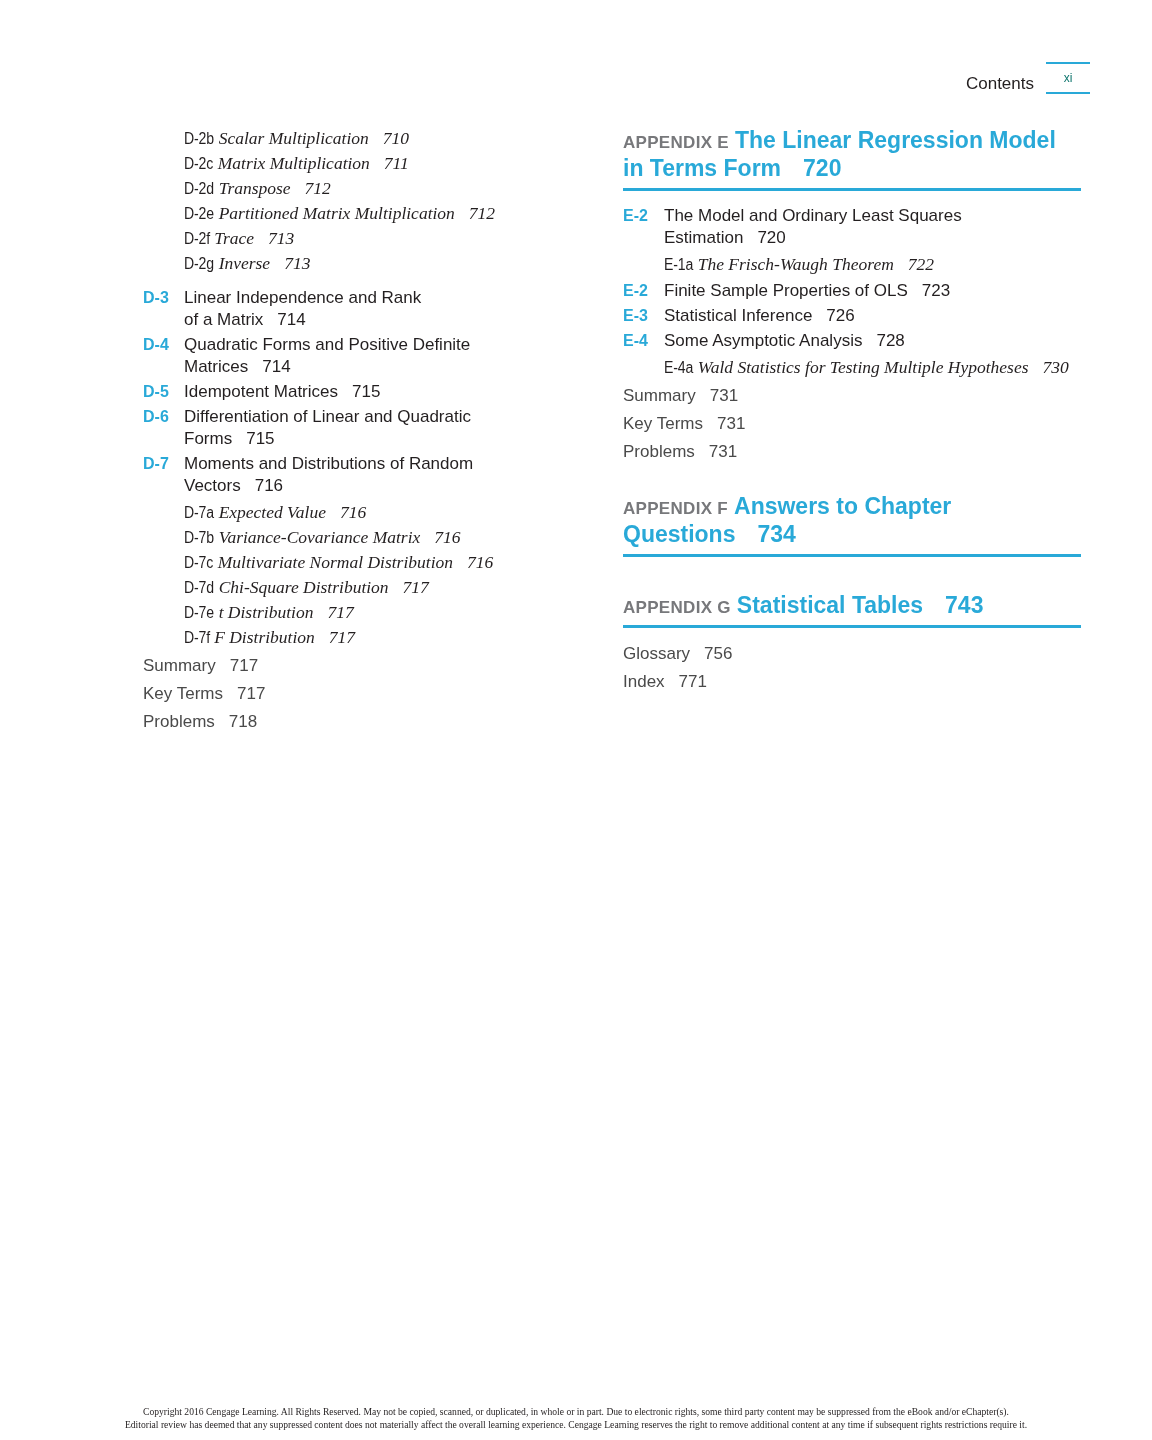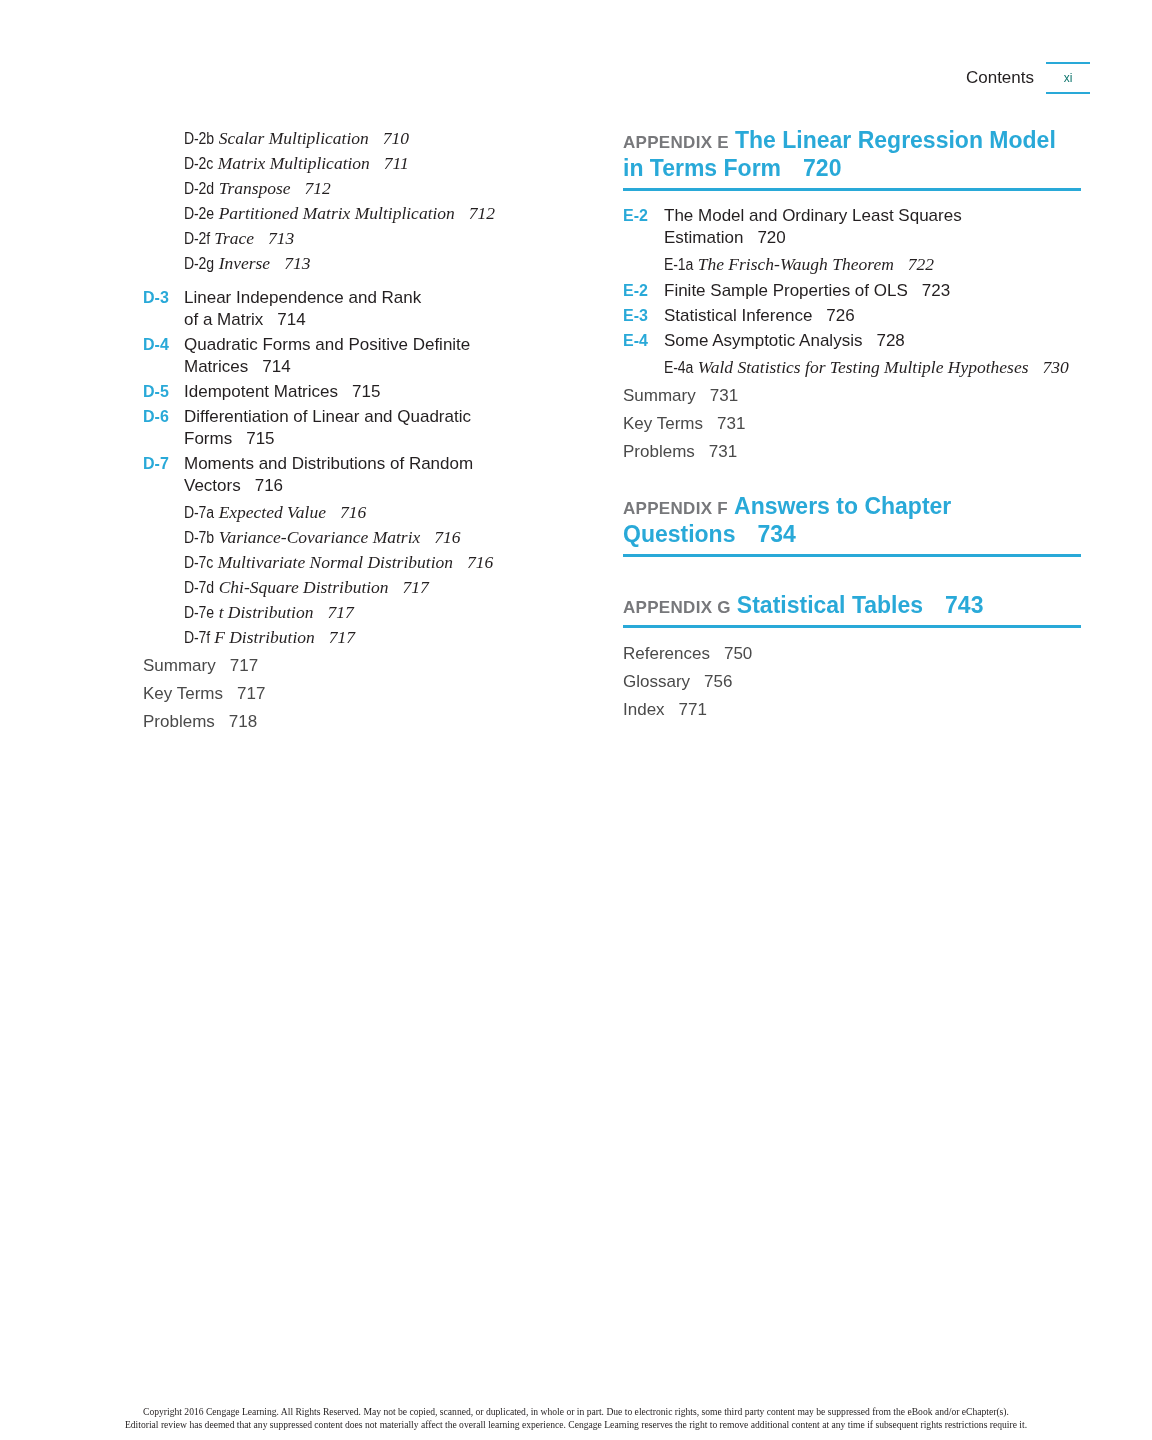--- a/index.html
+++ b/index.html
@@ -1,18 +1,18 @@
 <!DOCTYPE html>
 <html><head>
 <meta charset="utf-8">
 <style>
   html, body { margin: 0; padding: 0; background: #ffffff; }
   body { width: 1152px; height: 1440px; position: relative; overflow: hidden;
          font-family: "Liberation Sans", sans-serif; color: #231f20; }
-  .header { position: absolute; top: 62px; right: 62px; height: 32px; display: flex; align-items: center; }
+  .header { position: absolute; top: 62px; right: 62px; height: 32px; display: flex; align-items: flex-end; }
   .header .title { font-size: 17px; color: #231f20; margin-right: 12px; }
   .header .pagebox { border-top: 2px solid #29a9d8; border-bottom: 2px solid #29a9d8;
         width: 44px; height: 28px; display: flex; align-items: center; justify-content: center;
         color: #0f766e; font-weight: normal; font-size: 12px; }
   .col { position: absolute; top: 126px; }
   .col.left { left: 143px; width: 420px; }
   .col.right { left: 623px; width: 458px; }
   .sub { font-size: 17px; line-height: 25px; padding-left: 41px; white-space: nowrap; }
   .sub .code { font-family: "Liberation Sans", sans-serif; font-size: 16px; transform: scaleX(0.88);
         display: inline-block; transform-origin: left; margin-right: -4px; letter-spacing: -0.2px; }
@@ -110,21 +110,20 @@
 
   <div class="appx" style="margin-top:26px; margin-bottom:34px">
     <span class="lbl">APPENDIX F</span><span class="ttl">Answers to Chapter</span><br>
     <span class="ttl">Questions</span><span class="pg">734</span>
   </div>
 
   <div class="appx" style="margin-bottom:12px">
     <span class="lbl">APPENDIX G</span><span class="ttl">Statistical Tables</span><span class="pg">743</span>
   </div>
 
-  <div class="plain"><span>References</span><span class="pg">750</span></div>
   <div class="plain"><span>Glossary</span><span class="pg">756</span></div>
   <div class="plain"><span>Index</span><span class="pg">771</span></div>
 </div>
 
 <div class="footer">
   <div>Copyright 2016 Cengage Learning. All Rights Reserved. May not be copied, scanned, or duplicated, in whole or in part. Due to electronic rights, some third party content may be suppressed from the eBook and/or eChapter(s).</div>
   <div>Editorial review has deemed that any suppressed content does not materially affect the overall learning experience. Cengage Learning reserves the right to remove additional content at any time if subsequent rights restrictions require it.</div>
 </div>
 
 </body></html>

